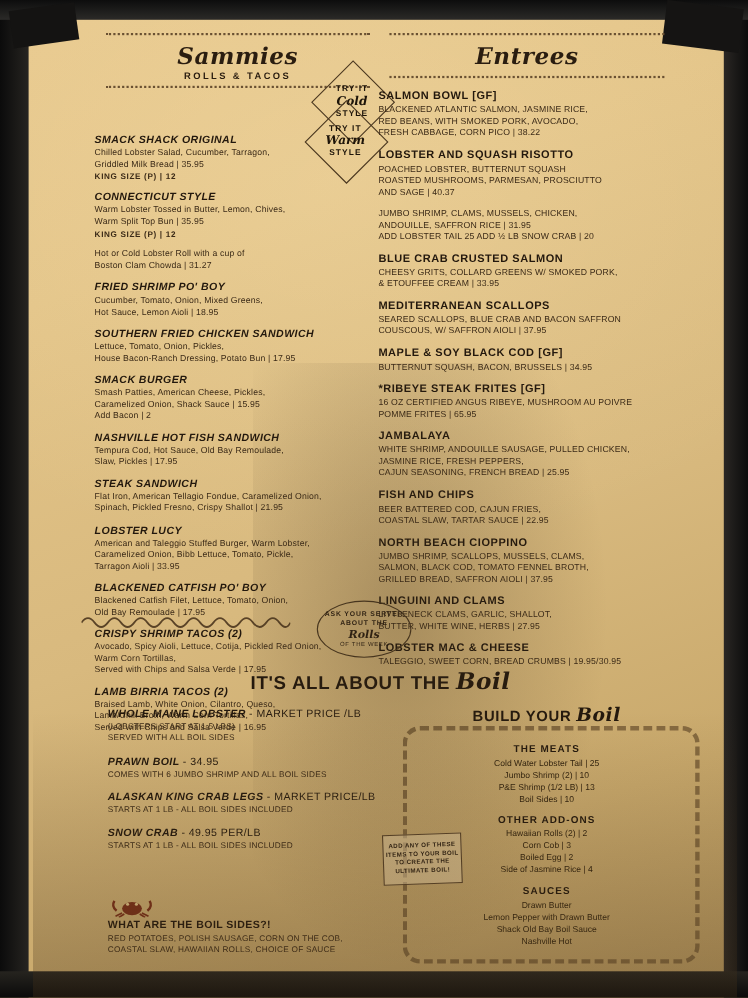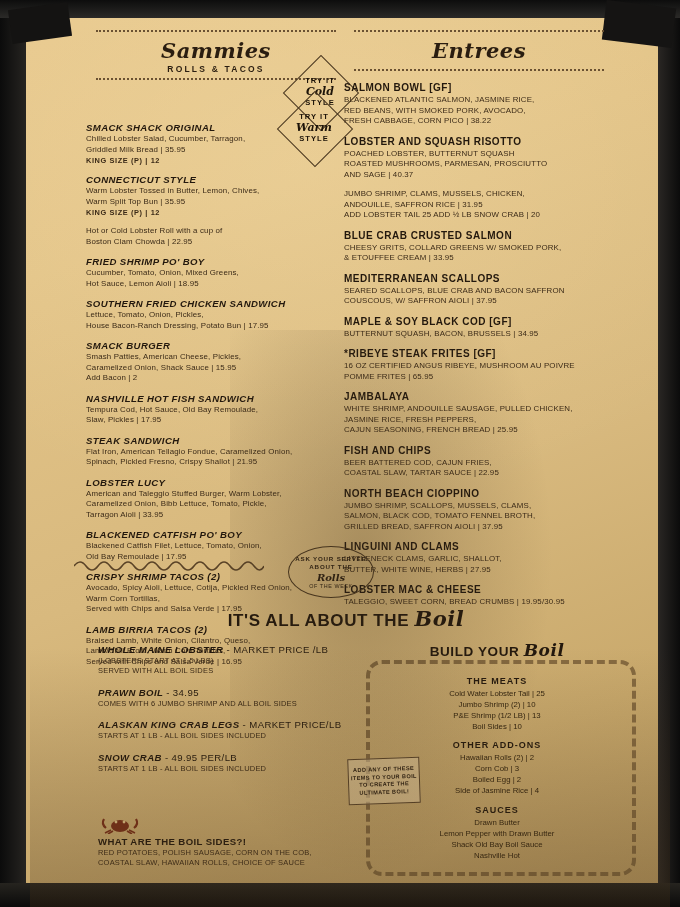--- a/index.html
+++ b/index.html
@@ -180,21 +180,21 @@
 
         <div class="item">
           <div class="iname">CONNECTICUT STYLE</div>
           <div class="idesc" style="white-space:pre-line;">Warm Lobster Tossed in Butter, Lemon, Chives,
 Warm Split Top Bun | 35.95</div>
           <div class="isub">KING SIZE (P) | 12</div>
         </div>
 
         <div class="item">
           <div class="idesc" style="white-space:pre-line;">Hot or Cold Lobster Roll with a cup of
-Boston Clam Chowda | 22.95</div>
+Boston Clam Chowda | 31.27</div>
         </div>
 
 
         <div class="item">
           <div class="iname">FRIED SHRIMP PO' BOY</div>
           <div class="idesc" style="white-space:pre-line;">Cucumber, Tomato, Onion, Mixed Greens,
 Hot Sauce, Lemon Aioli | 18.95</div>
         </div>
 
         <div class="item">

